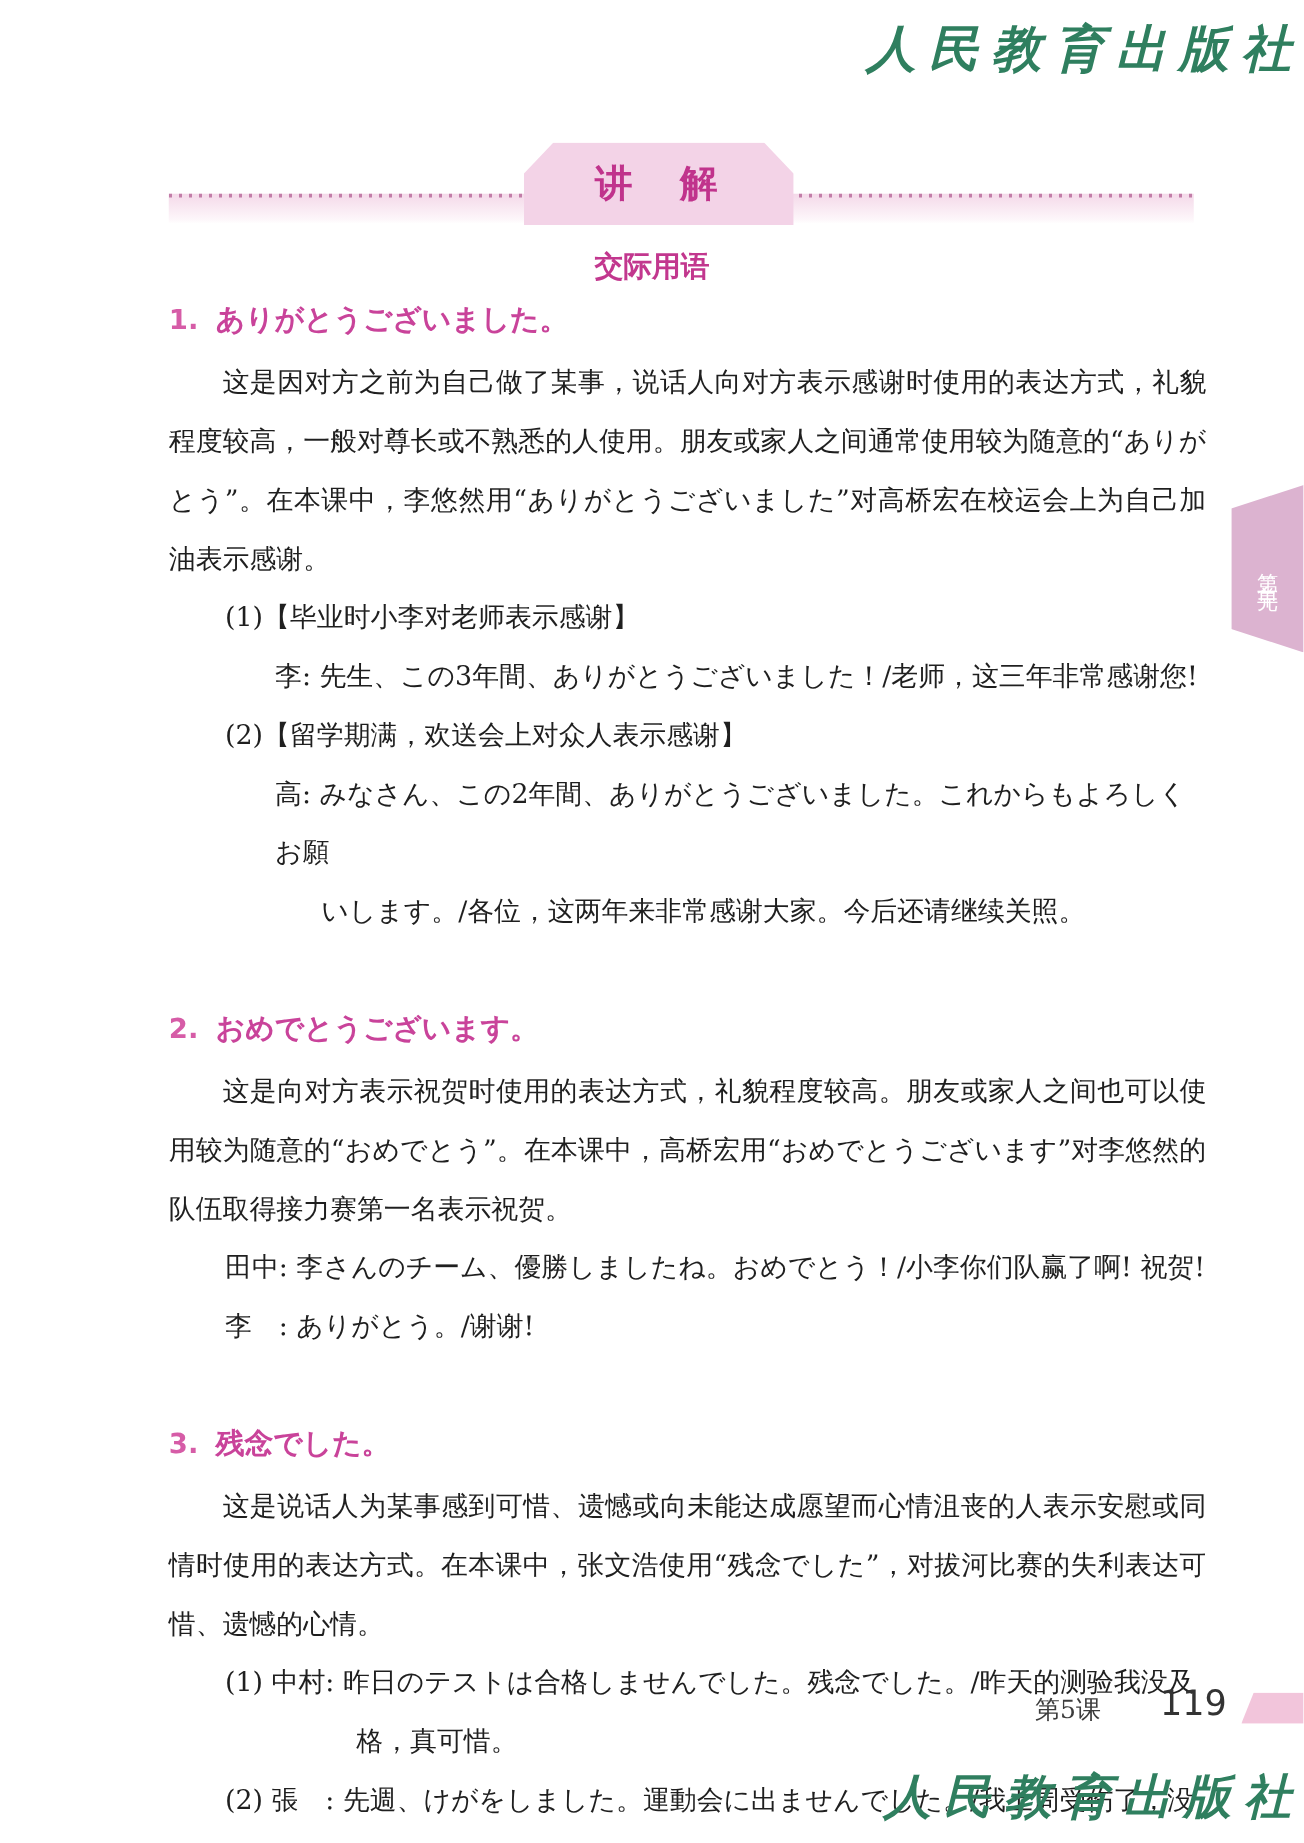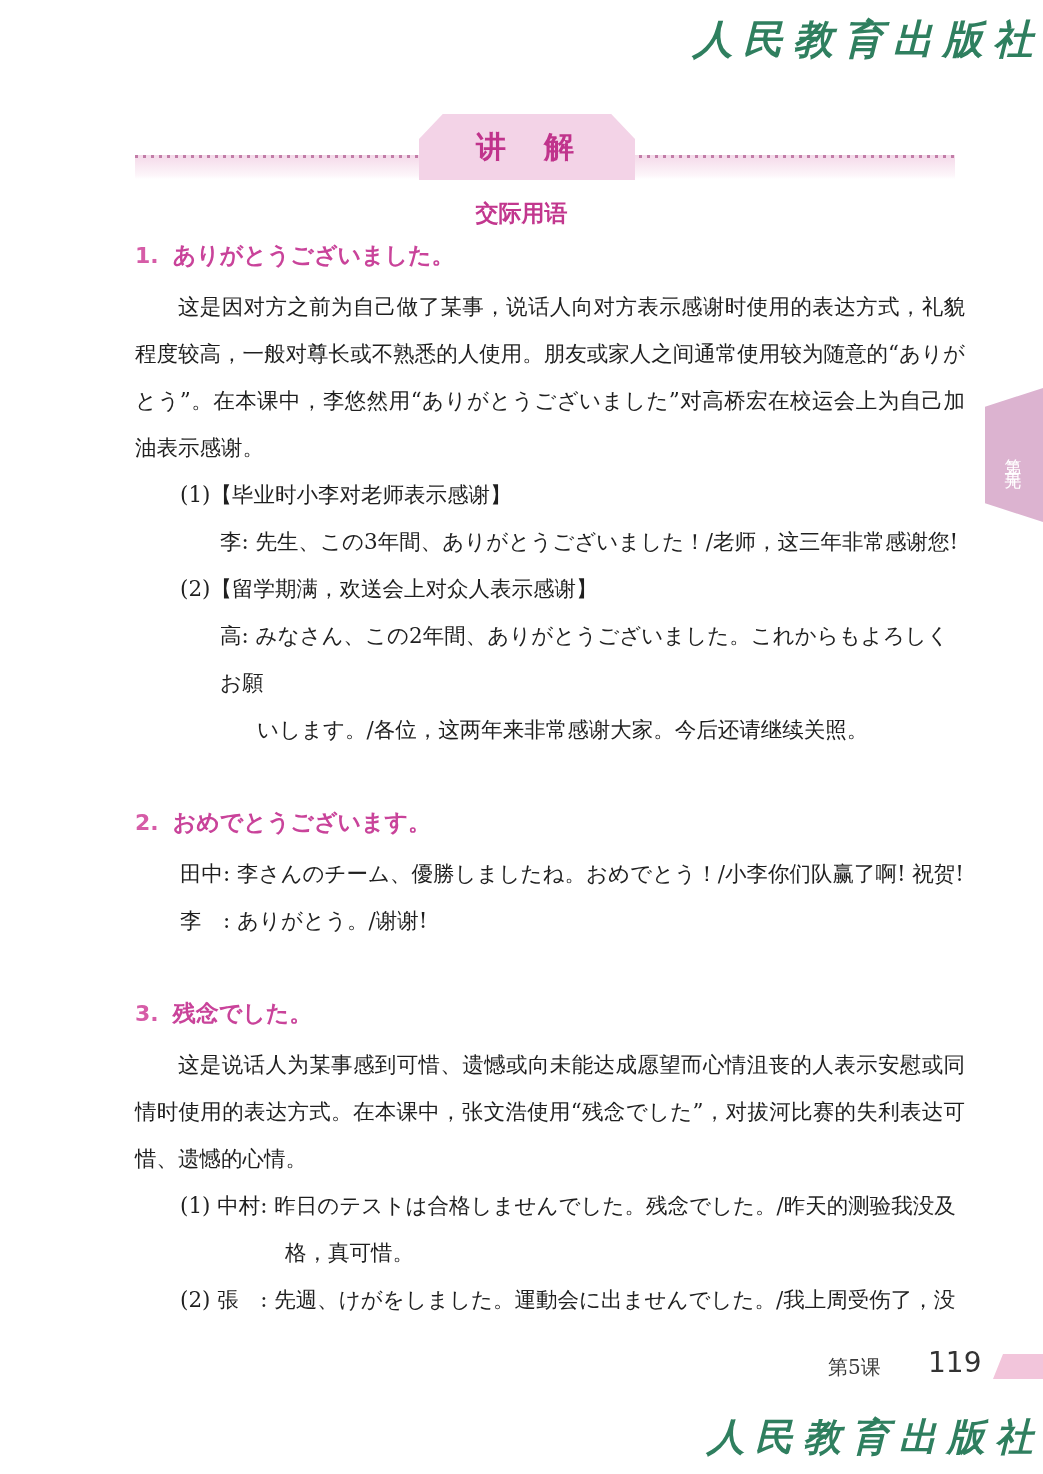--- a/index.html
+++ b/index.html
@@ -133,20 +133,21 @@
     <div class="dlg ind2">李: 先生、この3年間、ありがとうございました！/老师，这三年非常感谢您!</div>
     <div class="dlg ind1">(2)【留学期满，欢送会上对众人表示感谢】</div>
     <div class="dlg ind2">高: みなさん、この2年間、ありがとうございました。これからもよろしくお願</div>
     <div class="dlg ind3">いします。/各位，这两年来非常感谢大家。今后还请继续关照。</div>
   </div>
 
   <div class="section">
     <div class="sec-head">
       <span class="sec-num">2.</span><span>おめでとうございます。</span>
     </div>
+    <div class="para">这是向对方表示祝贺时使用的表达方式，礼貌程度较高。朋友或家人之间也可以使用较为随意的“おめでとう”。在本课中，高桥宏用“おめでとうございます”对李悠然的队伍取得接力赛第一名表示祝贺。</div>
     <div class="dlg ind1">田中: 李さんのチーム、優勝しましたね。おめでとう！/小李你们队赢了啊! 祝贺!</div>
     <div class="dlg ind1">李　: ありがとう。/谢谢!</div>
   </div>
 
   <div class="section">
     <div class="sec-head">
       <span class="sec-num">3.</span><span>残念でした。</span>
     </div>
     <div class="para">这是说话人为某事感到可惜、遗憾或向未能达成愿望而心情沮丧的人表示安慰或同情时使用的表达方式。在本课中，张文浩使用“残念でした”，对拔河比赛的失利表达可惜、遗憾的心情。</div>
     <div class="dlg ind1">(1) 中村: 昨日のテストは合格しませんでした。残念でした。/昨天的测验我没及</div>

